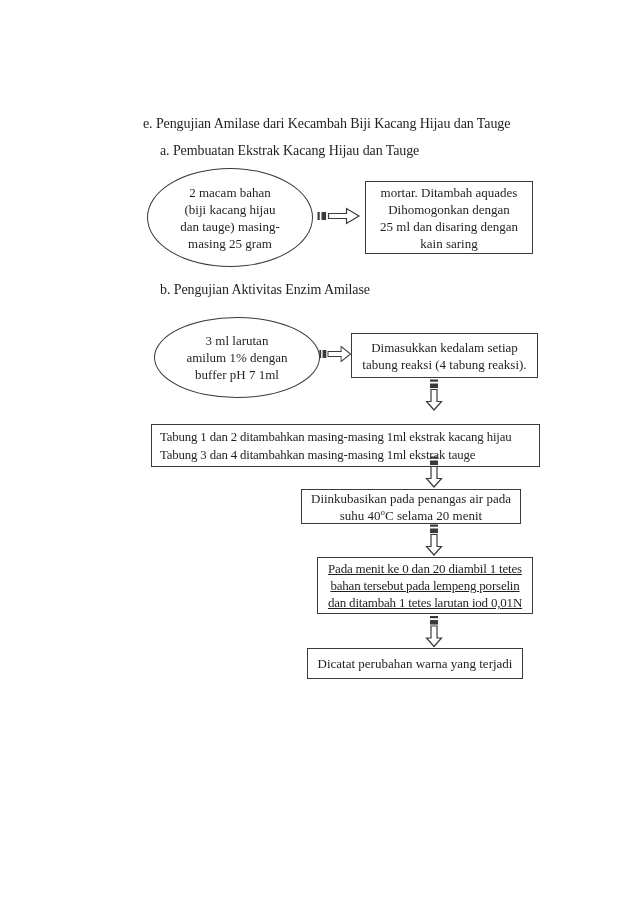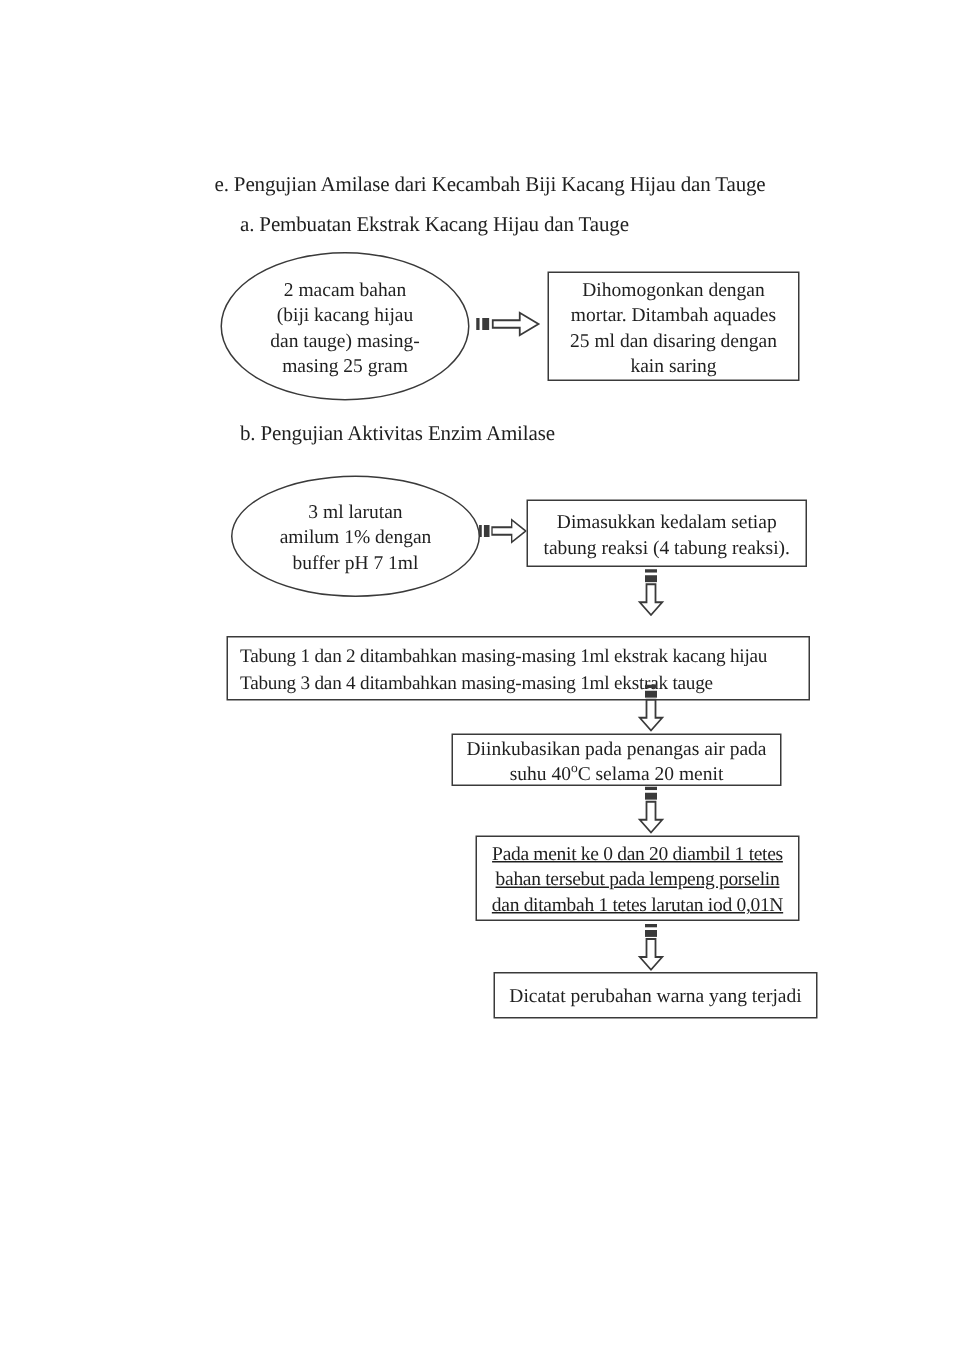--- a/index.html
+++ b/index.html
@@ -45,21 +45,21 @@
     display: flex;
     flex-direction: column;
     justify-content: center;
     text-align: center;
   }
   .box-1 { left: 365px; top: 181px; width: 168px; height: 73px; }
   .box-2 { left: 351px; top: 333px; width: 187px; height: 45px; }
   .box-wide { left: 151px; top: 424px; width: 389px; height: 43px; text-align: left; padding-left: 8px; padding-right: 4px; }
   .box-3 { left: 301px; top: 489px; width: 220px; height: 35px; }
   .box-4 { left: 317px; top: 557px; width: 216px; height: 57px; text-decoration: underline; }
-  .box-5 { left: 329px; top: 648px; width: 216px; height: 31px; }
+  .box-5 { left: 307px; top: 648px; width: 216px; height: 31px; }
 
   .txt { font-size: 13px; line-height: 17px; }
   .el-1 .txt, .box-1 .txt { line-height: 17px; }
   .box-wide .txt { font-size: 12.8px; line-height: 18px; letter-spacing: -0.15px; white-space: nowrap; }
   .box-4 .txt { letter-spacing: -0.2px; }
   sup.deg { font-size: 9px; vertical-align: super; line-height: 0; }
 
   .arrow { position: absolute; }
   .ar-1 { left: 317px; top: 206px; }
   .ar-2 { left: 319px; top: 344px; }
@@ -86,22 +86,22 @@
   </div>
 
   <svg class="arrow ar-1" width="44" height="20" viewBox="0 0 44 20">
     <rect x="0.5" y="6" width="2.2" height="8" fill="#3a3a3a"></rect>
     <rect x="4.5" y="6" width="4.6" height="8" fill="#3a3a3a"></rect>
     <path d="M11.5 7.5 H29.5 V2.5 L42 10 L29.5 17.5 V12.5 H11.5 Z" fill="#ffffff" stroke="#3a3a3a" stroke-width="1.2"></path>
   </svg>
 
   <div class="box box-1">
     <div class="txt">
+      <div>mortar. Ditambah aquades</div>
       <div>Dihomogonkan dengan</div>
-      <div>mortar. Ditambah aquades</div>
       <div>25 ml dan disaring dengan</div>
       <div>kain saring</div>
     </div>
   </div>
 
   <div class="heading h-b">b. Pengujian Aktivitas Enzim Amilase</div>
 
   <div class="ellipse el-2">
     <div class="txt">
       <div>3 ml larutan</div>

